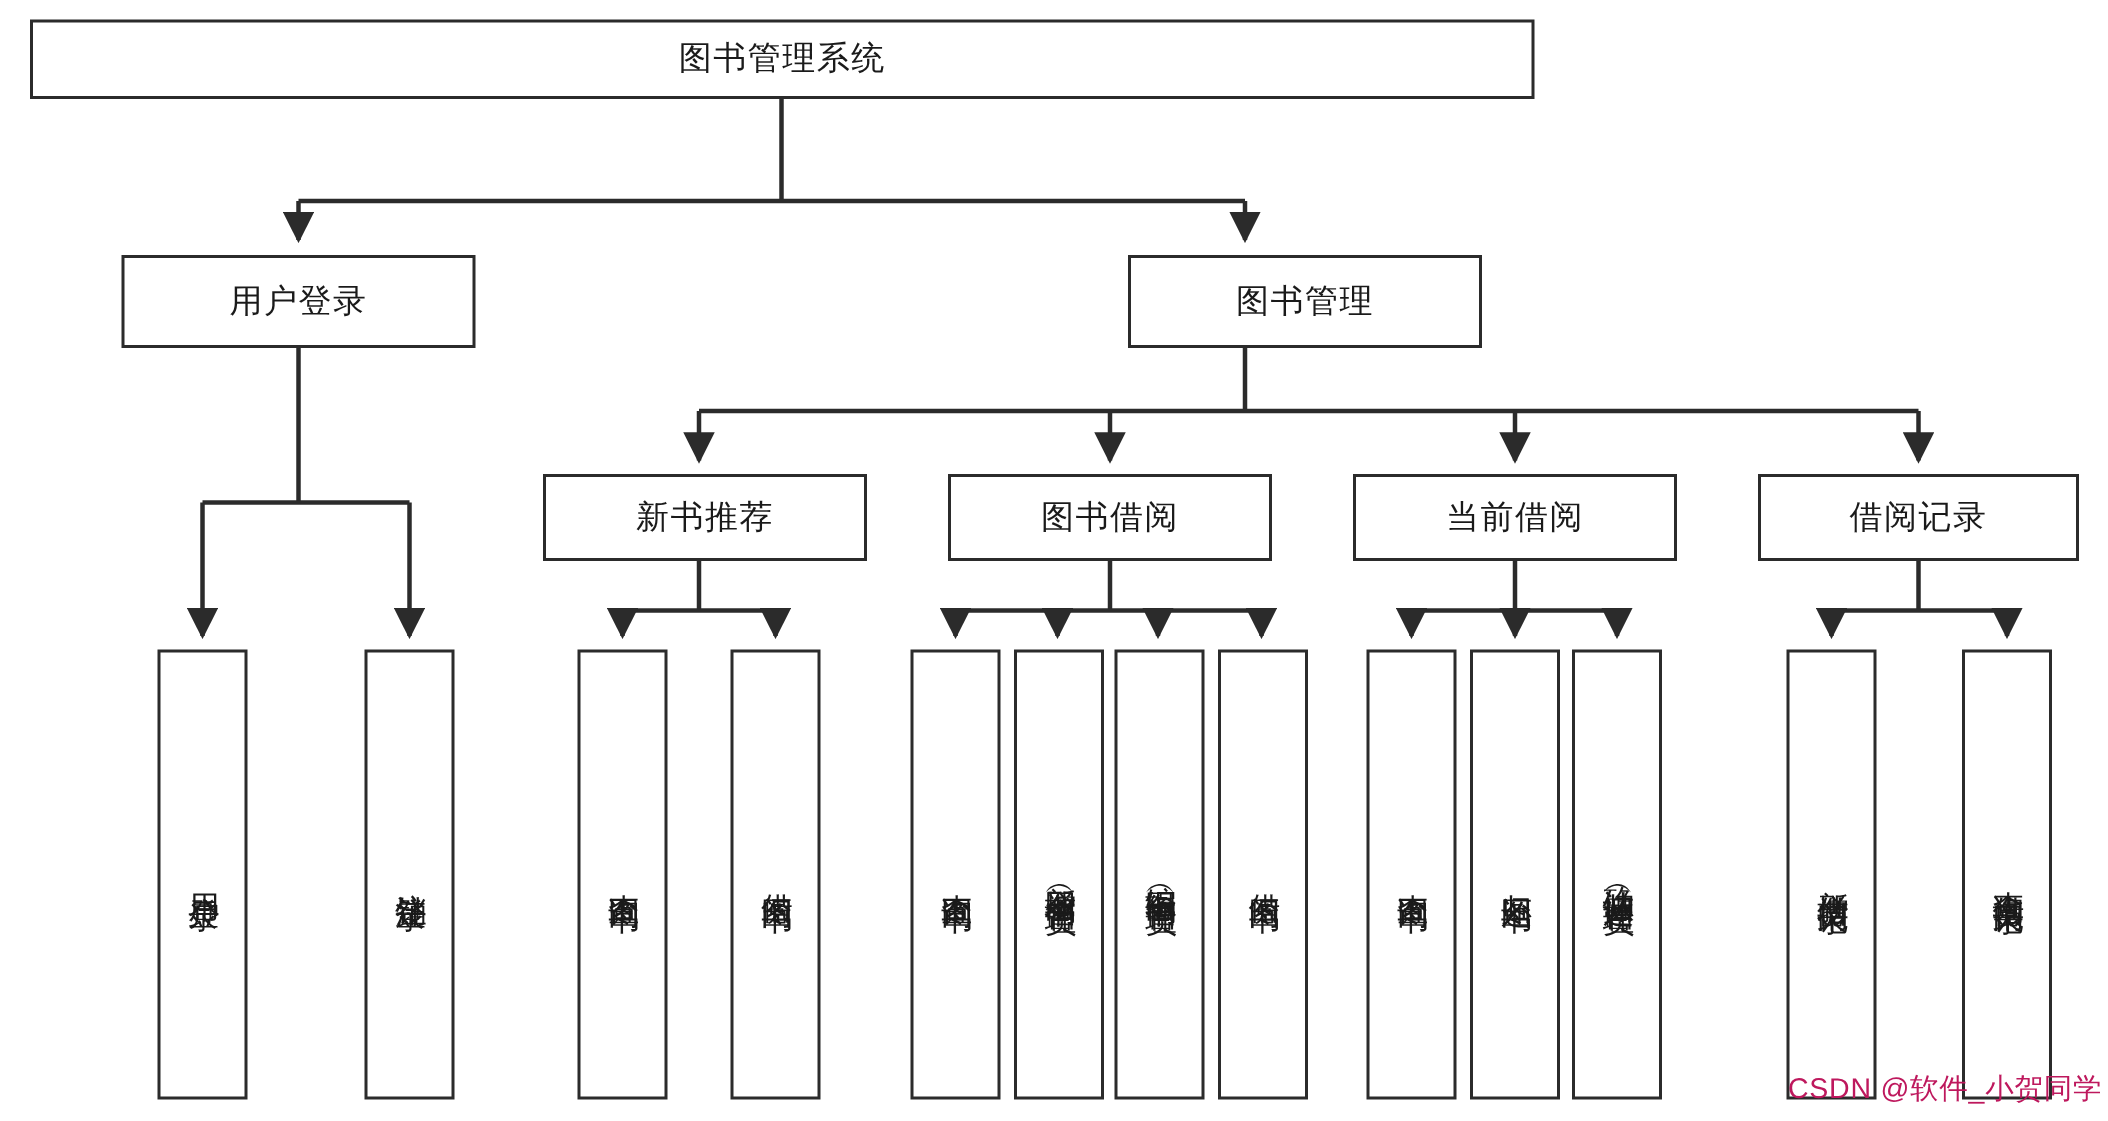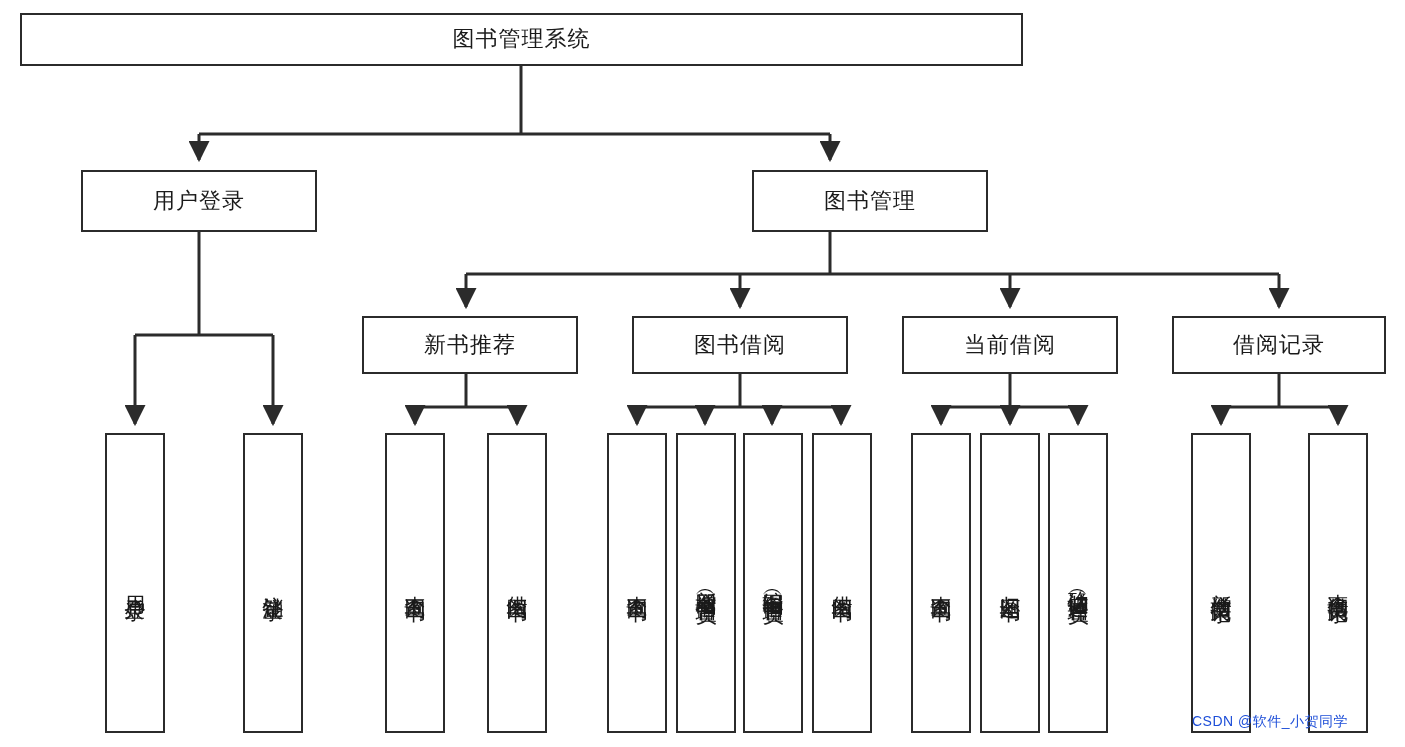--- a/index.html
+++ b/index.html
@@ -52,22 +52,22 @@
     justify-content: center;
   }
   .node.vert .vlabel {
     writing-mode: vertical-rl;
     text-orientation: upright;
     white-space: nowrap;
     display: block;
   }
   .watermark {
     position: absolute;
-    font-size: 14px;
-    color: #1d4ed8;
+    font-size: 19px;
+    color: #be185d;
     white-space: nowrap;
     z-index: 3;
     letter-spacing: 0.5px;
   }
 </style>
 </head>
 <body>
 
 <div id="canvas">
 

